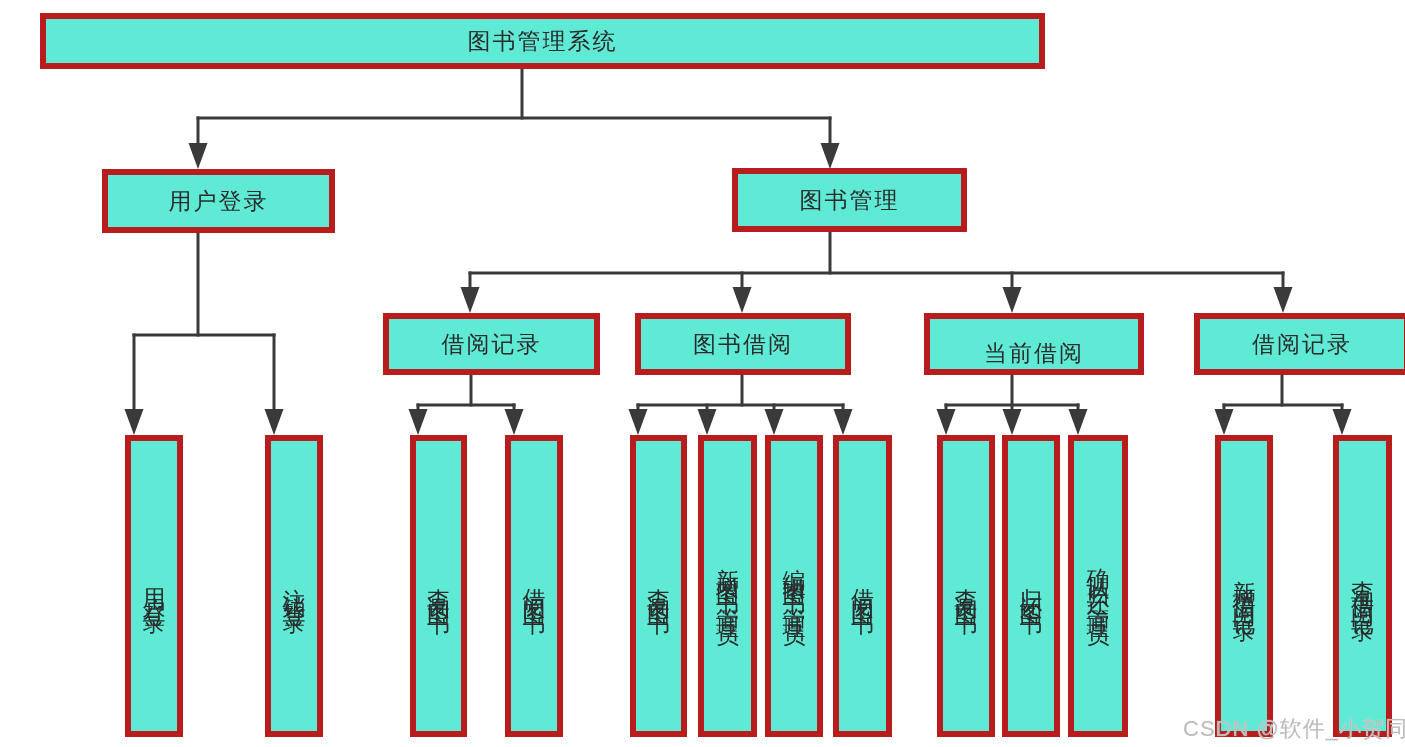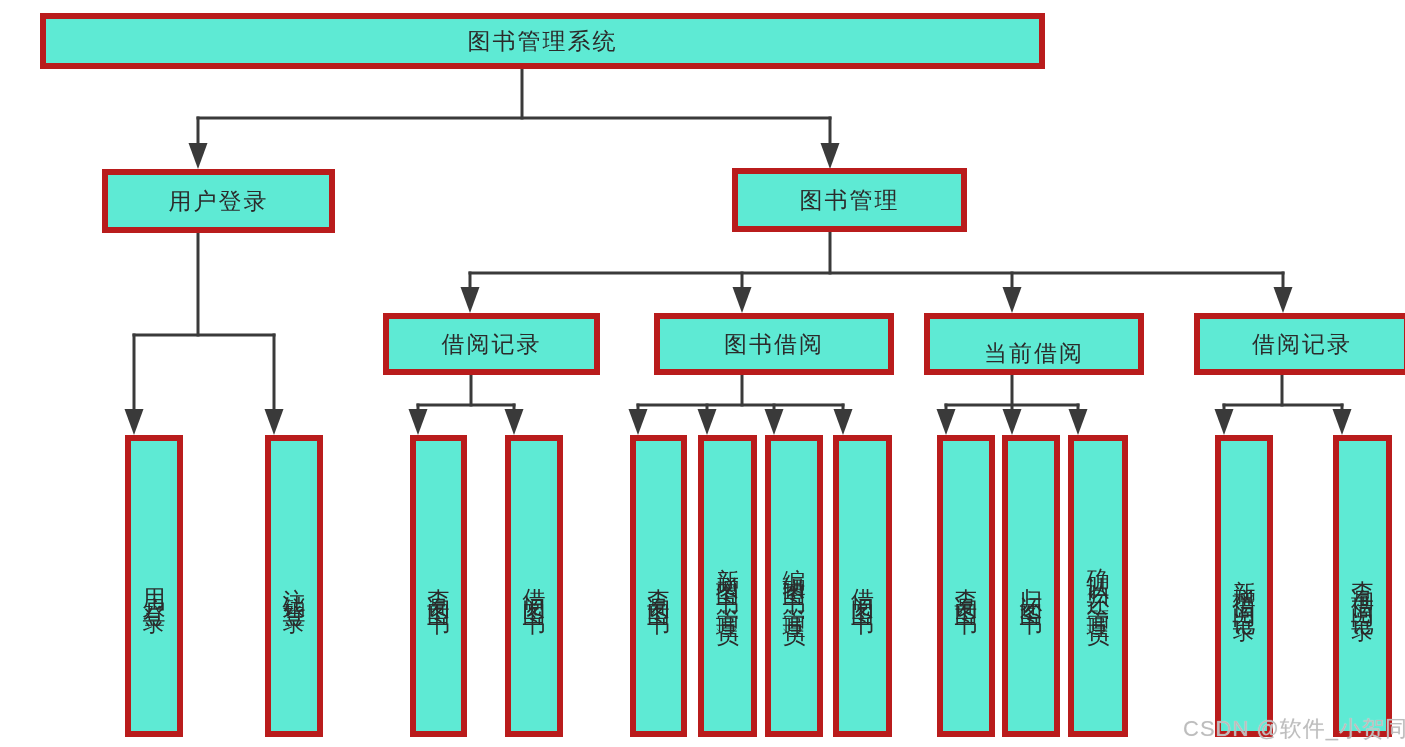--- a/index.html
+++ b/index.html
@@ -144,21 +144,21 @@
   <div class="node" style="left:82px; top:169px; width:233px; height:64px;">
     <span class="hlabel">用户登录</span>
   </div>
   <div class="node" style="left:712px; top:168px; width:235px; height:64px;">
     <span class="hlabel">图书管理</span>
   </div>
 
   <div class="node" style="left:363px; top:313px; width:217px; height:62px;">
     <span class="hlabel">借阅记录</span>
   </div>
-  <div class="node" style="left:634px; top:313px; width:240px; height:62px;">
+  <div class="node" style="left:615px; top:313px; width:216px; height:62px;">
     <span class="hlabel">图书借阅</span>
   </div>
   <div class="node" style="left:904px; top:313px; width:220px; height:62px;align-items:flex-end;">
     <span class="hlabel">当前借阅</span>
   </div>
   <div class="node" style="left:1174px; top:313px; width:216px; height:62px;">
     <span class="hlabel">借阅记录</span>
   </div>
 
   <div class="node" style="left:105px; top:435px; width:58px; height:302px;">

